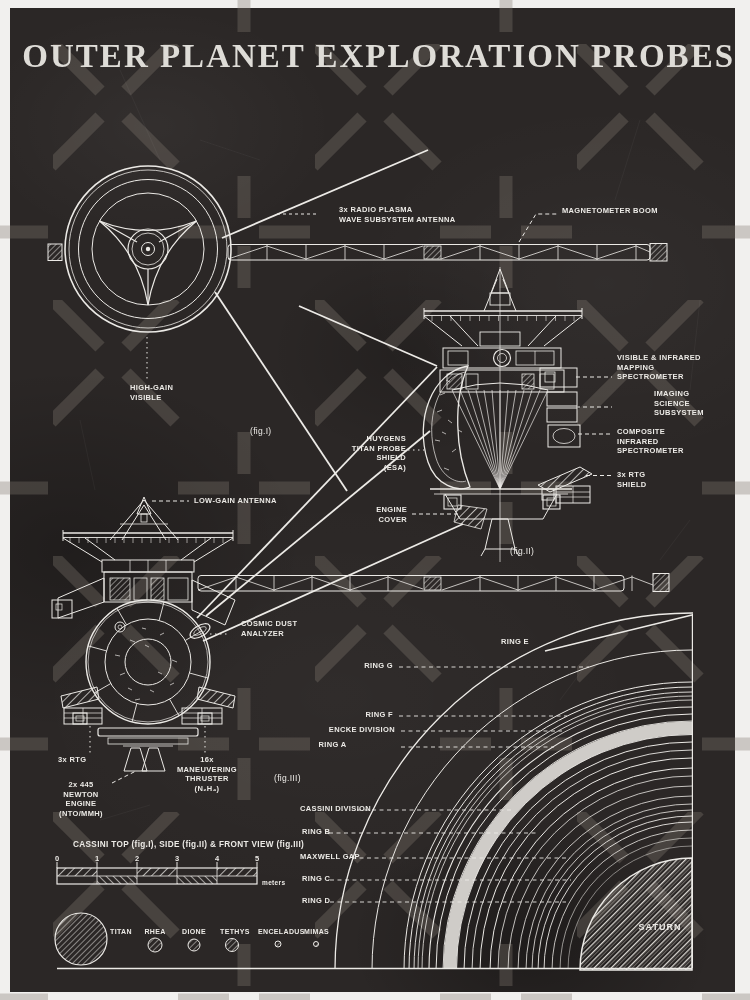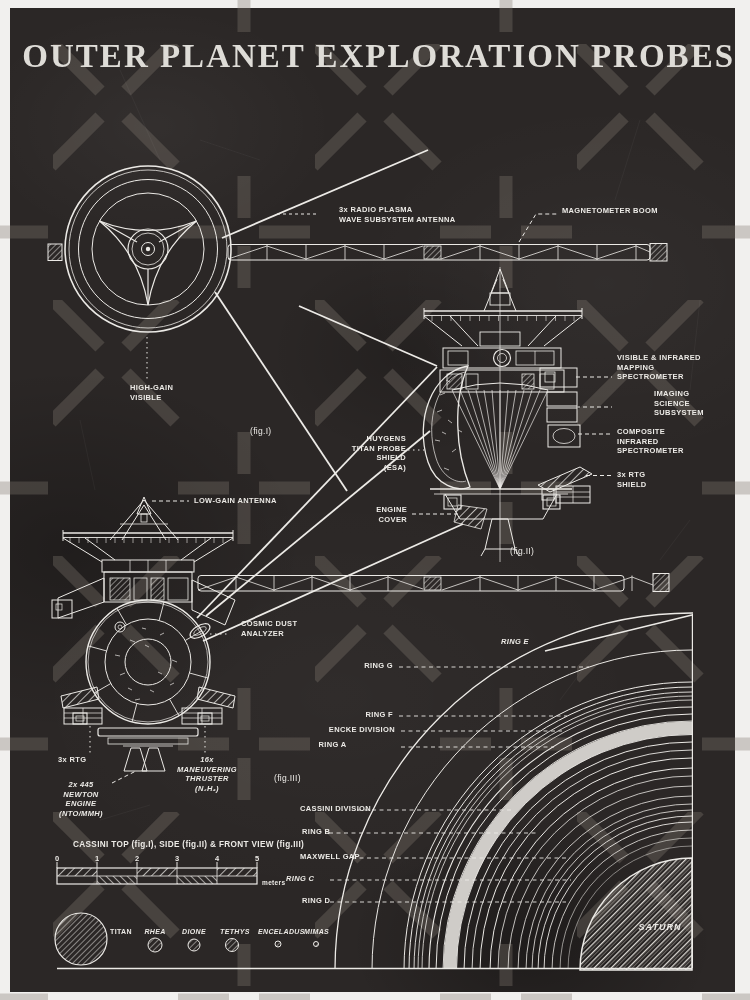--- a/index.html
+++ b/index.html
@@ -17,21 +17,21 @@
   .lbl{position:absolute;font-weight:bold;font-size:7.5px;line-height:9.5px;letter-spacing:.35px;
        color:#eceae6;white-space:pre-line;}
   .cap{position:absolute;font-weight:normal;font-size:8.5px;color:#eceae6;letter-spacing:.3px;}
   .ttl{position:absolute;left:10px;width:725px;text-align:right;color:#dedcd7;
        font-family:"Liberation Serif",serif;font-weight:bold;}
   .t1{top:38px;font-size:33px;letter-spacing:2px;}
   .t2{top:82px;font-size:29px;letter-spacing:2px;}
   .t3{top:123px;font-size:14px;letter-spacing:3px;color:#cfccc6;}
   .num{position:absolute;font-weight:bold;font-size:7.5px;color:#eceae6;text-align:center;width:12px;}
   .rt{text-align:right;}
-  .ct{text-align:center;font-style:italic;}
+  .ct{text-align:center;}
 </style>
 </head>
 <body>
 
 <div class="poster">
   <div class="board"></div>
 
   <svg width="750" height="1000" viewBox="0 0 750 1000">
     <defs>
       <g id="wmX" stroke="#80786f" stroke-width="13">
@@ -345,21 +345,21 @@
   <div class="cap" style="left:274px;top:773px;">(fig.III)</div>
 
   <div class="lbl ct" style="left:490px;top:637px;width:50px;">RING E</div>
   <div class="lbl rt" style="left:288px;top:661px;width:105px;">RING G</div>
   <div class="lbl rt" style="left:288px;top:710px;width:105px;">RING F</div>
   <div class="lbl rt" style="left:272px;top:725px;width:123px;">ENCKE DIVISION</div>
   <div class="lbl rt" style="left:280px;top:740px;width:105px;text-align:center;">RING A</div>
   <div class="lbl" style="left:300px;top:804px;">CASSINI DIVISION</div>
   <div class="lbl" style="left:302px;top:827px;">RING B</div>
   <div class="lbl" style="left:300px;top:852px;">MAXWELL GAP</div>
-  <div class="lbl" style="left:286px;top:874px;font-style:italic;">RING C</div>
+  <div class="lbl" style="left:302px;top:874px;">RING C</div>
   <div class="lbl" style="left:302px;top:896px;">RING D</div>
   <div class="lbl ct" style="left:632px;top:923px;width:56px;font-size:9px;letter-spacing:1px;">SATURN</div>
 
   <div class="lbl" style="left:57px;top:840px;font-size:8.2px;margin-left:16px;">CASSINI TOP (fig.I), SIDE (fig.II) &amp; FRONT VIEW (fig.III)</div>
   <div class="num" style="left:51px;top:854px;">0</div>
   <div class="num" style="left:91px;top:854px;">1</div>
   <div class="num" style="left:131px;top:854px;">2</div>
   <div class="num" style="left:171px;top:854px;">3</div>
   <div class="num" style="left:211px;top:854px;">4</div>
   <div class="num" style="left:251px;top:854px;">5</div>

